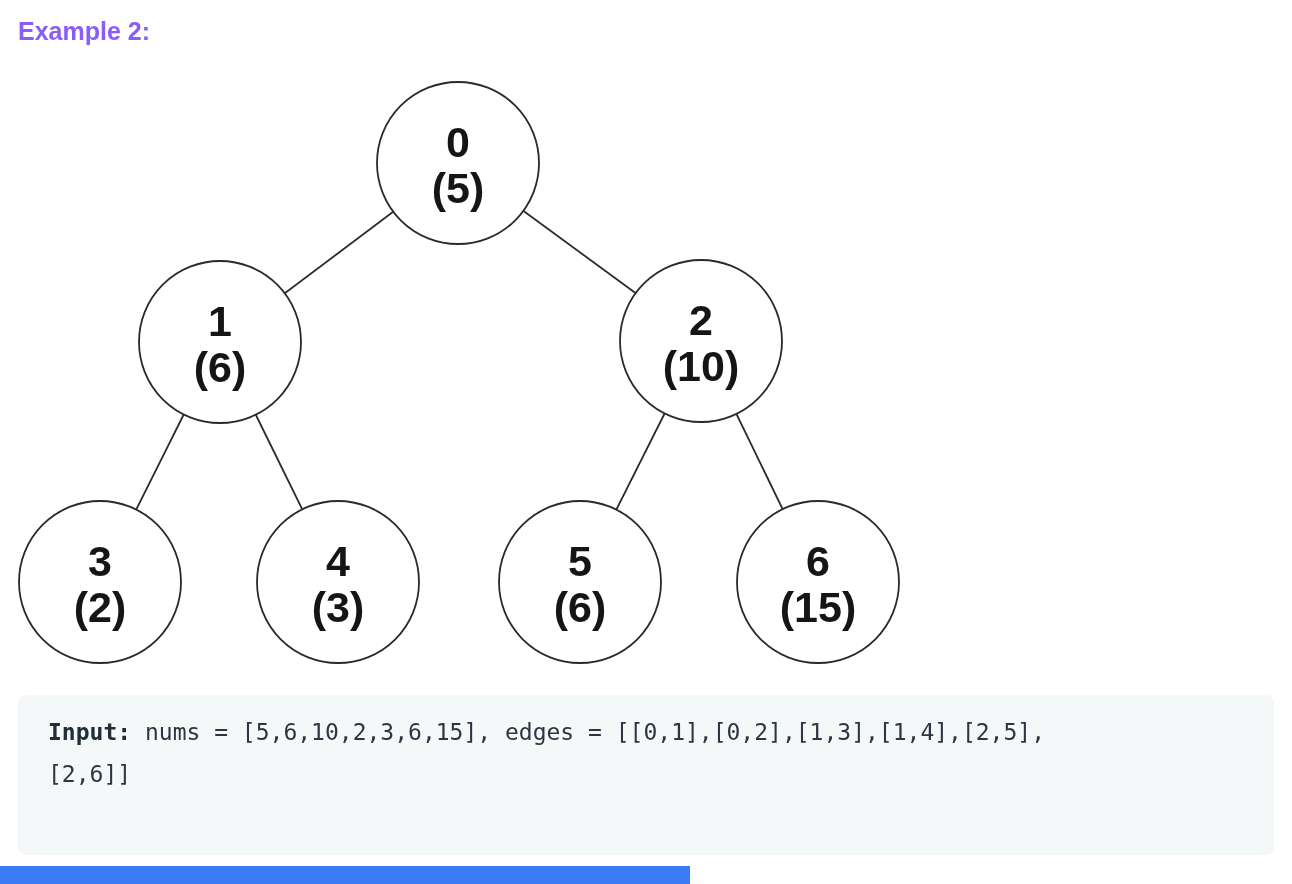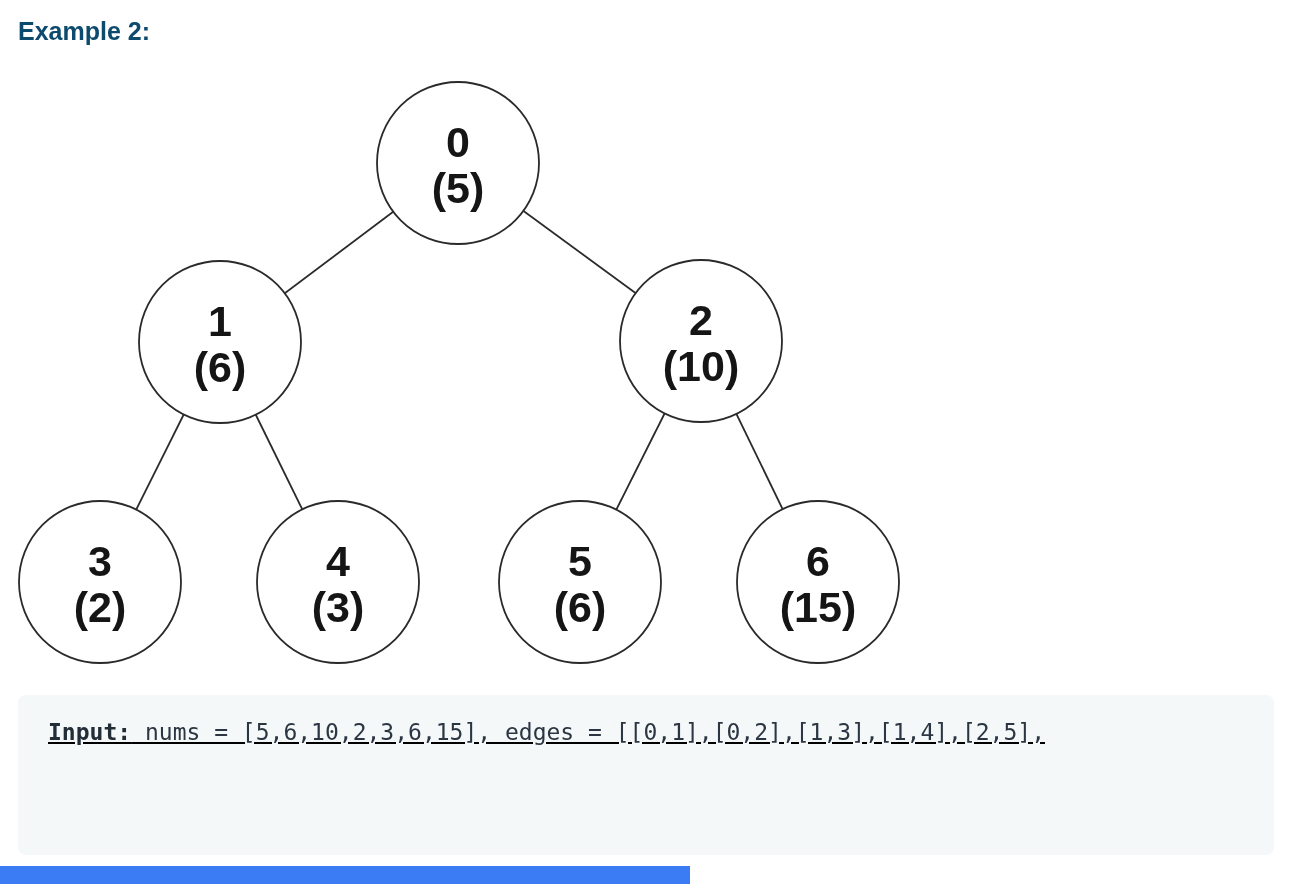--- a/index.html
+++ b/index.html
@@ -11,21 +11,21 @@
     background: #ffffff;
     overflow: hidden;
     font-family: "Liberation Sans", sans-serif;
   }
   .heading {
     position: absolute;
     left: 18px;
     top: 17px;
     font-size: 25px;
     font-weight: 700;
-    color: #0c4a6e;
+    color: #8b5cf6;
     font-family: "Liberation Sans", sans-serif;
   }
   .tree-wrap {
     position: absolute;
     left: 0;
     top: 0;
     width: 940px;
     height: 680px;
   }
   #tree-svg { display: block; }
@@ -110,19 +110,20 @@
           <text x="580" y="607" class="node-text" fill="#151515">(6)</text>
         </g>
         <g>
           <circle cx="818" cy="582" r="81" fill="#ffffff" stroke="#2a2a2a" class="tree-circle"></circle>
           <text x="818" y="561" class="node-text" fill="#151515">6</text>
           <text x="818" y="607" class="node-text" fill="#151515">(15)</text>
         </g>
       </svg>
   </div>
 
-  <div class="code-block" style="background: rgb(244, 248, 249); text-decoration: underline;">
+  <div class="code-block" style="background: rgb(244, 248, 249);">
     <div class="code-line"><span class="code-label">Input:</span><span> nums = [5,6,10,2,3,6,15], edges = [[0,1],[0,2],[1,3],[1,4],[2,5],</span></div>
+    <div class="code-line"><span>[2,6]]</span></div>
   </div>
 
   <div class="bottom-bar" style="background: rgb(59, 124, 245);"></div>
 
 </div>
 
 </body></html>

